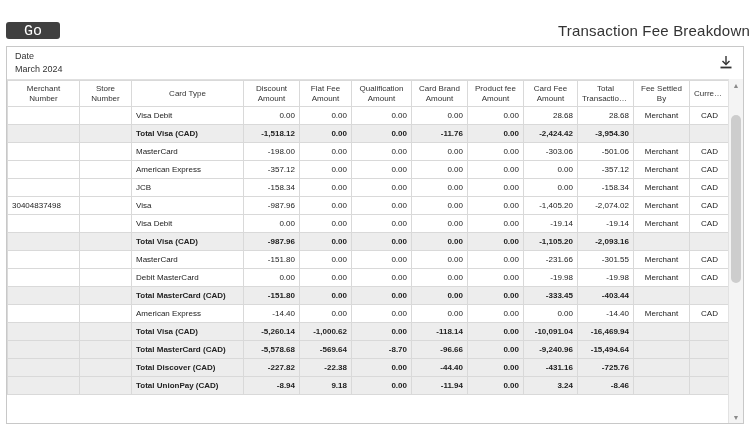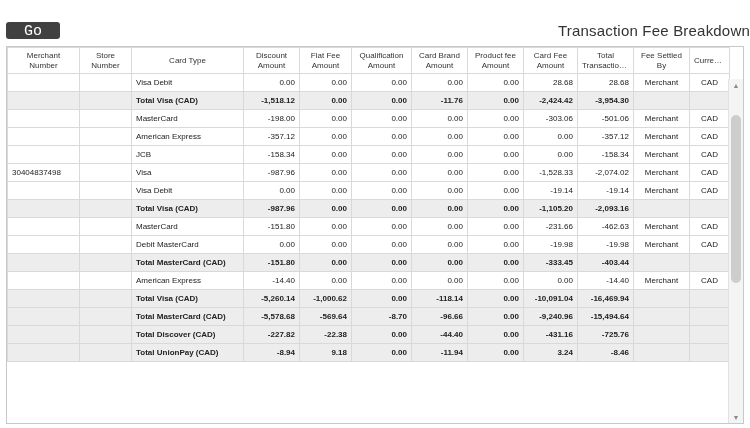--- a/index.html
+++ b/index.html
@@ -192,20 +192,31 @@
 
 <div id="app">
 
   <div class="topbar">
     <button class="back-button">Go back</button>
     <div class="page-title">Transaction Fee Breakdown</div>
   </div>
 
   <div class="report-panel">
 
+    <div class="report-header">
+      <div class="date-label">Date</div>
+      <div class="date-value">March 2024</div>
+      <div class="export-icon">
+        <svg width="14" height="16" viewBox="0 0 14 16" aria-hidden="true">
+          <path d="M7 1 L7 9" stroke="#333" stroke-width="1.4" fill="none"></path>
+          <path d="M3.5 6 L7 9.6 L10.5 6" stroke="#333" stroke-width="1.4" fill="none"></path>
+          <path d="M1.5 12.5 L12.5 12.5" stroke="#333" stroke-width="1.8" fill="none"></path>
+        </svg>
+      </div>
+    </div>
 
     <div class="table-wrap">
       <table class="grid">
         <colgroup>
           <col class="c0">
             <col class="c1">
             <col class="c2">
             <col class="c3">
             <col class="c4">
             <col class="c5">
@@ -305,21 +316,21 @@
             </tr>
             <tr class="data-row">
               <td class="txt">30404837498</td>
               <td class="txt"></td>
               <td class="txt">Visa</td>
               <td class="num">-987.96</td>
               <td class="num">0.00</td>
               <td class="num">0.00</td>
               <td class="num">0.00</td>
               <td class="num">0.00</td>
-              <td class="num">-1,528.33</td>
+              <td class="num">-1,405.20</td>
               <td class="num">-2,074.02</td>
               <td class="ctr">Merchant</td>
               <td class="ctr">CAD</td>
             </tr>
             <tr class="data-row">
               <td class="txt"></td>
               <td class="txt"></td>
               <td class="txt">Visa Debit</td>
               <td class="num">0.00</td>
               <td class="num">0.00</td>
@@ -348,21 +359,21 @@
             <tr class="data-row">
               <td class="txt"></td>
               <td class="txt"></td>
               <td class="txt">MasterCard</td>
               <td class="num">-151.80</td>
               <td class="num">0.00</td>
               <td class="num">0.00</td>
               <td class="num">0.00</td>
               <td class="num">0.00</td>
               <td class="num">-231.66</td>
-              <td class="num">-462.63</td>
+              <td class="num">-301.55</td>
               <td class="ctr">Merchant</td>
               <td class="ctr">CAD</td>
             </tr>
             <tr class="data-row">
               <td class="txt"></td>
               <td class="txt"></td>
               <td class="txt">Debit MasterCard</td>
               <td class="num">0.00</td>
               <td class="num">0.00</td>
               <td class="num">0.00</td>

